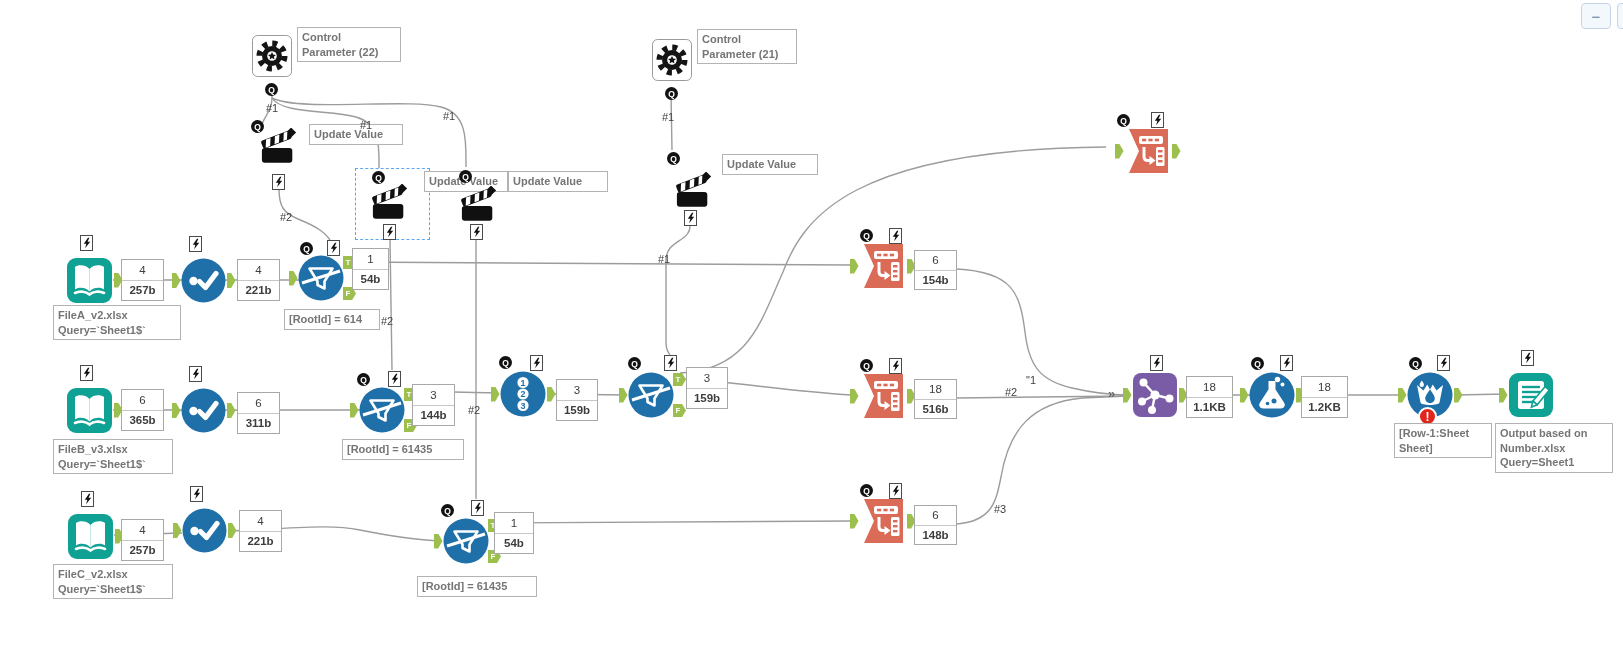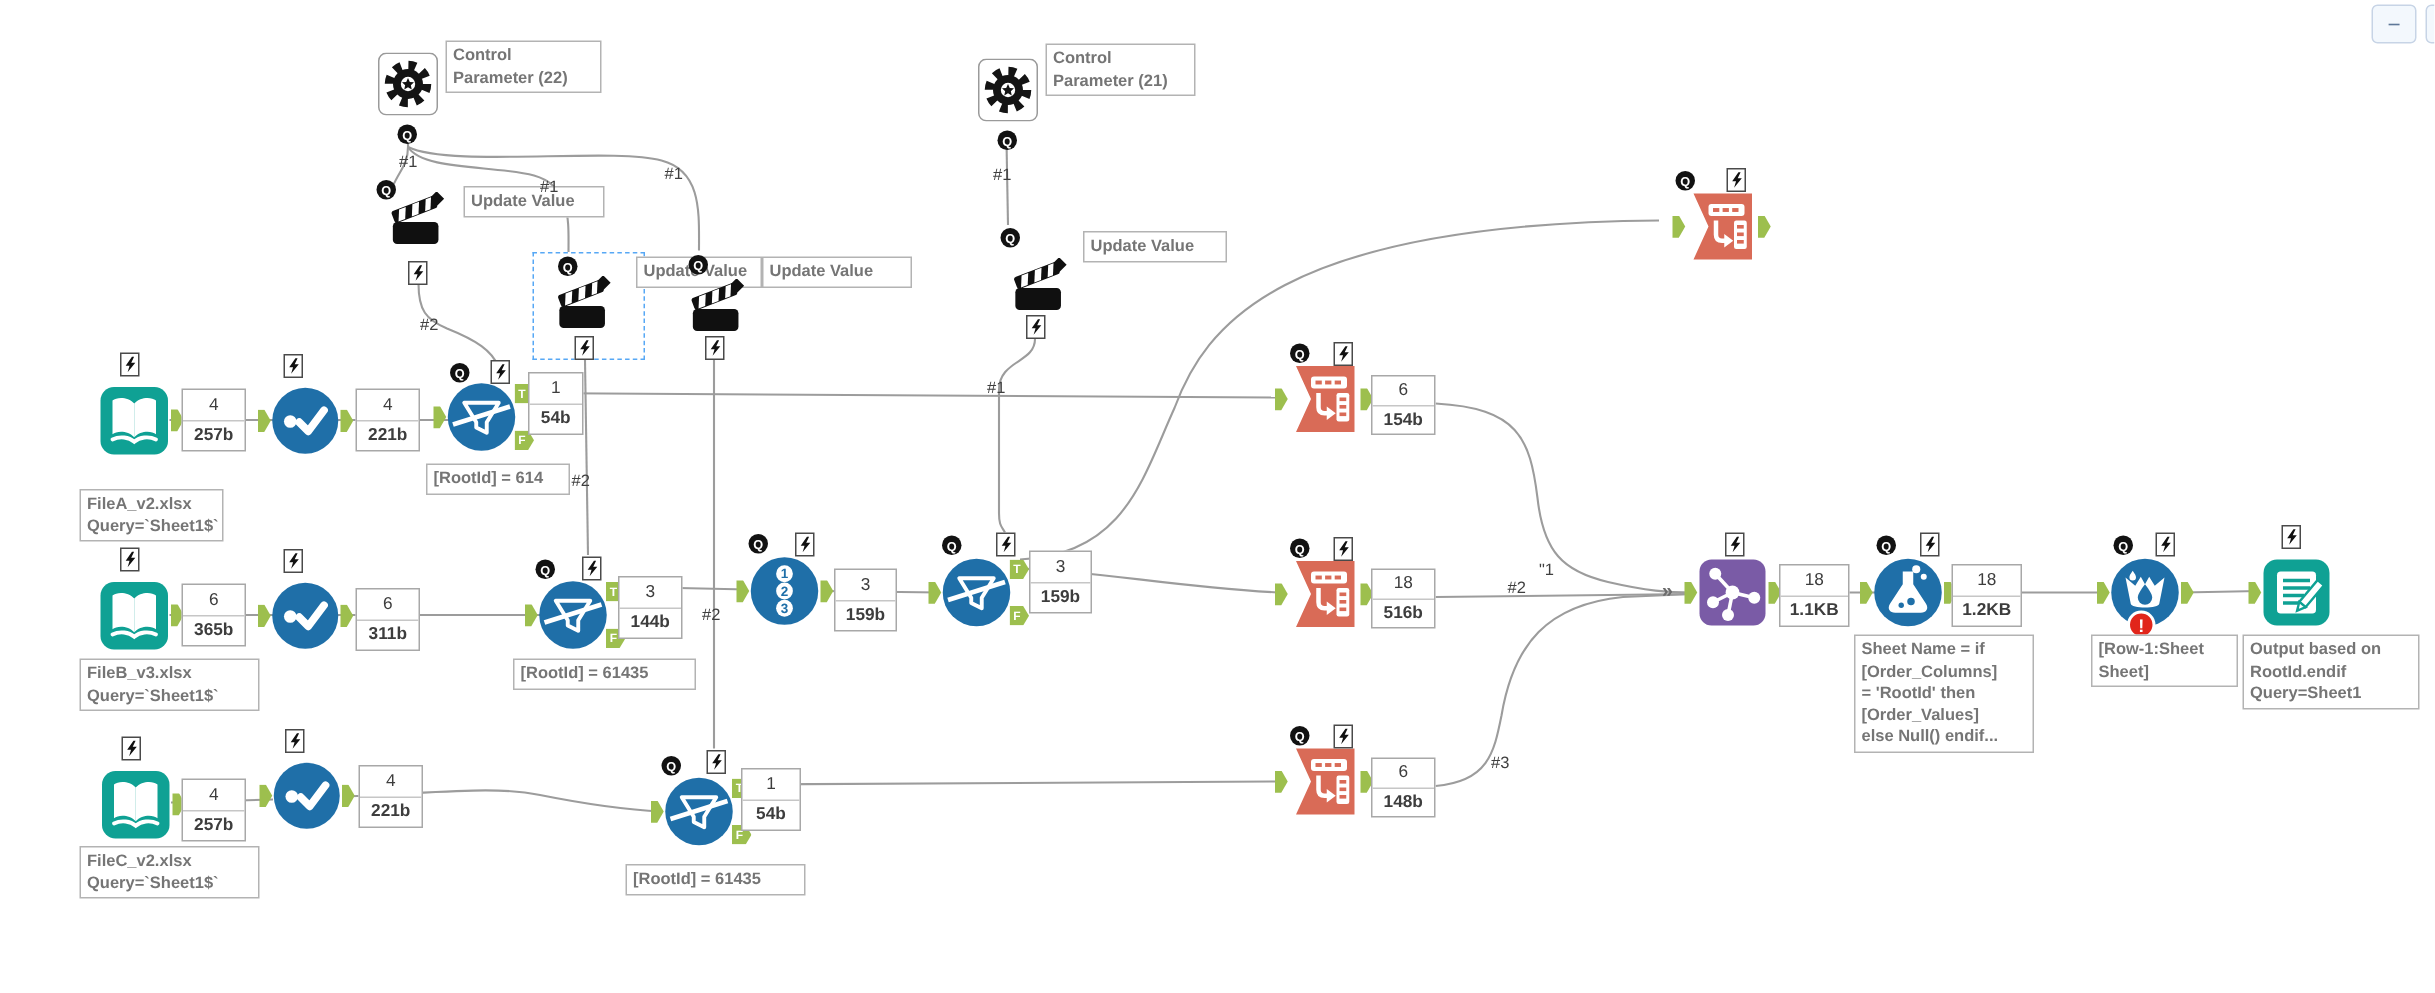--- a/index.html
+++ b/index.html
@@ -200,21 +200,21 @@
     <div class="anchor" style="left: 113.5px; top: 272.5px; position: absolute;"></div>
     <div class="badge-bolt" style="left: 80px; top: 235px; position: absolute;">
       <svg viewBox="0 0 10 14" width="8" height="12">
         <path d="M6.2 0.5 L1 8 L4.2 8 L2.6 13.5 L9 5.5 L5.6 5.5 L8 0.5 Z" fill="#111"></path>
       </svg>
     </div>
     <div class="count" style="left: 121px; top: 259px; position: absolute; width: 43px; height: 42px;">
       <div class="t">4</div>
       <div class="b">257b</div>
     </div>
-    <div class="note" style="left: 53px; top: 326px; position: absolute; width: 96px;">
+    <div class="note" style="left: 53px; top: 305px; position: absolute; width: 128px;">
       <div>FileA_v2.xlsx</div>
       <div>Query=`Sheet1$`</div>
     </div>
     <div class="node" style="left: 181px; top: 258px; position: absolute; width: 45px; height: 45px;">
       <span style="display: block; width: 100%; height: 100%;">
         <svg viewBox="0 0 45 45">
           <circle cx="22.5" cy="22.5" r="22" fill="#1F6FA8"></circle>
           <circle cx="12.5" cy="23" r="4.2" fill="#fff"></circle>
           <path d="M18.5 23.5 L24.5 29.5 L35 15.5" stroke="#fff" stroke-width="5.2" fill="none" stroke-linecap="round" stroke-linejoin="round"></path>
         </svg>
@@ -615,27 +615,20 @@
     <div class="anchor" style="left: 1295.5px; top: 387.5px; position: absolute;"></div>
     <div class="badge-q" style="left: 1251px; top: 357px; position: absolute;">Q</div>
     <div class="badge-bolt" style="left: 1280px; top: 355px; position: absolute;">
       <svg viewBox="0 0 10 14" width="8" height="12">
         <path d="M6.2 0.5 L1 8 L4.2 8 L2.6 13.5 L9 5.5 L5.6 5.5 L8 0.5 Z" fill="#111"></path>
       </svg>
     </div>
     <div class="count" style="left: 1301px; top: 376px; position: absolute; width: 47px; height: 42px;">
       <div class="t">18</div>
       <div class="b">1.2KB</div>
-    </div>
-    <div class="note" style="left: 1236px; top: 423px; position: absolute; width: 120px;">
-      <div>Sheet Name = if</div>
-      <div>[Order_Columns]</div>
-      <div>= 'RootId' then</div>
-      <div>[Order_Values]</div>
-      <div>else Null() endif...</div>
     </div>
     <div class="node" style="left: 1407px; top: 372px; position: absolute; width: 46px; height: 46px;">
       <span style="display: block; width: 100%; height: 100%;">
         <svg viewBox="0 0 46 46">
           <circle cx="23" cy="23" r="22.5" fill="#1F6FA8"></circle>
           <path d="M10 13 L13.5 30.5 C13.5 33.8 32.5 33.8 32.5 30.5 L36 13 L29.5 18.5 L25.8 12.5 L23 17.5 L20.2 12.5 L16.5 18.5 Z" fill="#fff"></path>
           <path d="M23 17.5 C26.2 21.8 27.8 24.3 27.8 26.4 A4.8 4.8 0 0 1 18.2 26.4 C18.2 24.3 19.8 21.8 23 17.5 Z" fill="#1F6FA8"></path>
           <path d="M14.8 8.5 C16.3 10.6 17 11.8 17 12.8 A2.2 2.2 0 0 1 12.6 12.8 C12.6 11.8 13.3 10.6 14.8 8.5 Z" fill="#fff"></path>
         </svg>
       </span>
@@ -672,21 +665,21 @@
       </span>
     </div>
     <div class="anchor" style="left: 1498.5px; top: 387.5px; position: absolute;"></div>
     <div class="badge-bolt" style="left: 1521px; top: 350px; position: absolute;">
       <svg viewBox="0 0 10 14" width="8" height="12">
         <path d="M6.2 0.5 L1 8 L4.2 8 L2.6 13.5 L9 5.5 L5.6 5.5 L8 0.5 Z" fill="#111"></path>
       </svg>
     </div>
     <div class="note" style="left: 1495px; top: 423px; position: absolute; width: 118px;">
       <div>Output based on</div>
-      <div>RootId.endif</div>
+      <div>Number.xlsx</div>
       <div>Query=Sheet1</div>
     </div>
     <span class="clabel" style="left: 266px; top: 102px; position: absolute;">#1</span>
     <span class="clabel" style="left: 360px; top: 119px; position: absolute;">#1</span>
     <span class="clabel" style="left: 443px; top: 110px; position: absolute;">#1</span>
     <span class="clabel" style="left: 662px; top: 111px; position: absolute;">#1</span>
     <span class="clabel" style="left: 280px; top: 211px; position: absolute;">#2</span>
     <span class="clabel" style="left: 381px; top: 315px; position: absolute;">#2</span>
     <span class="clabel" style="left: 468px; top: 404px; position: absolute;">#2</span>
     <span class="clabel" style="left: 658px; top: 253px; position: absolute;">#1</span>

